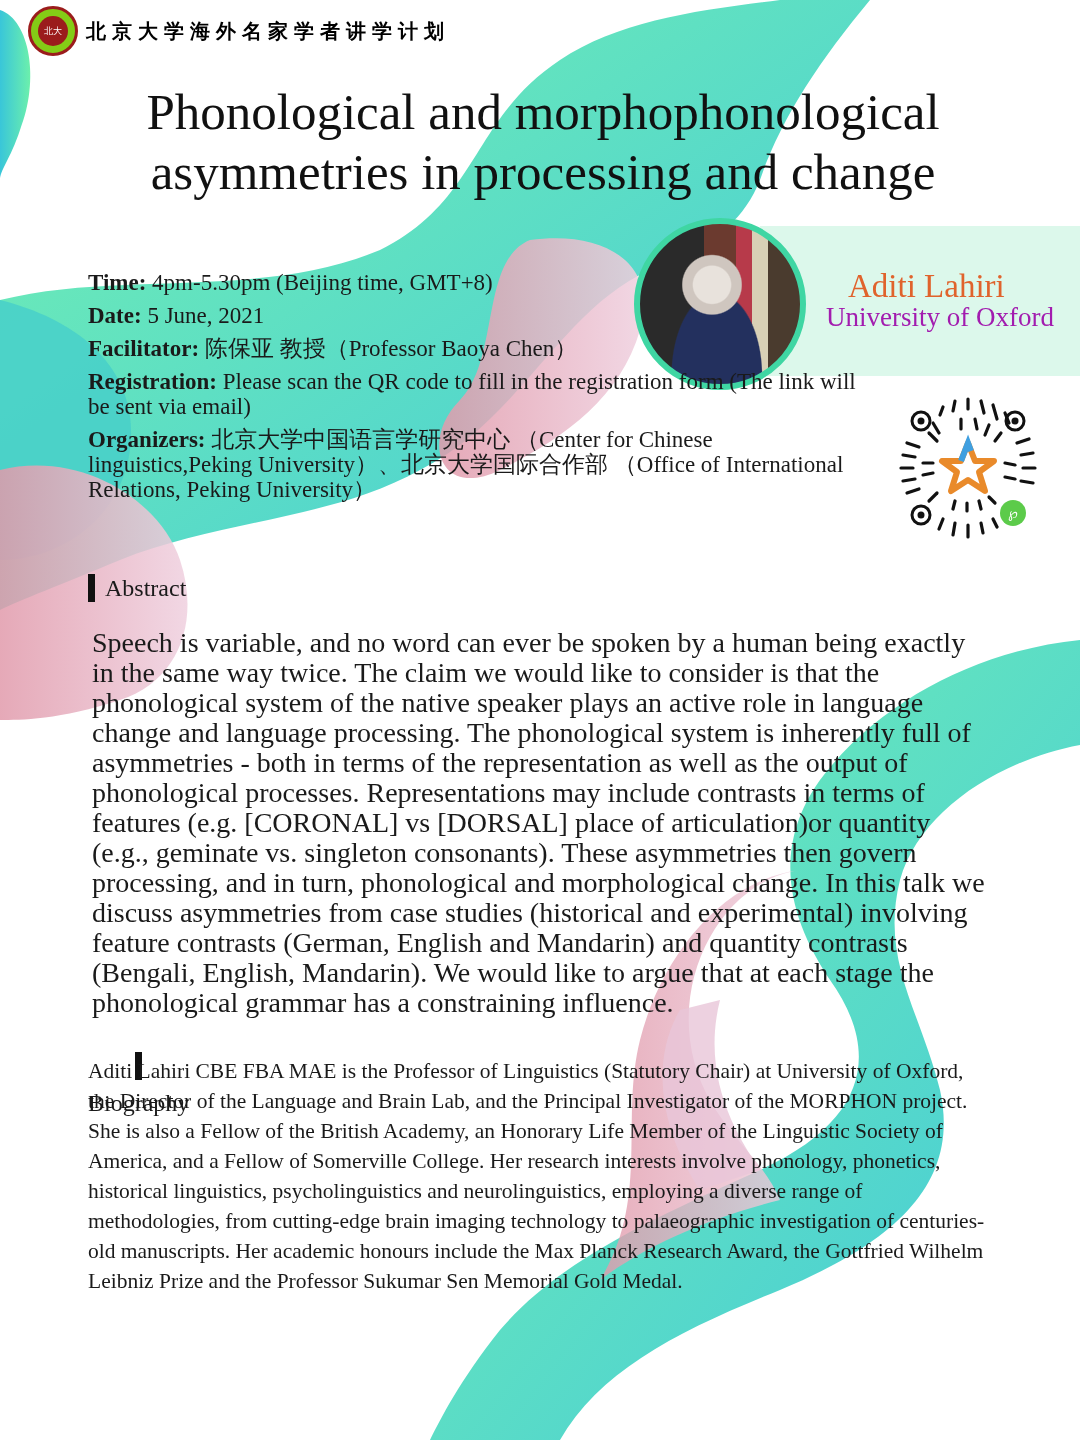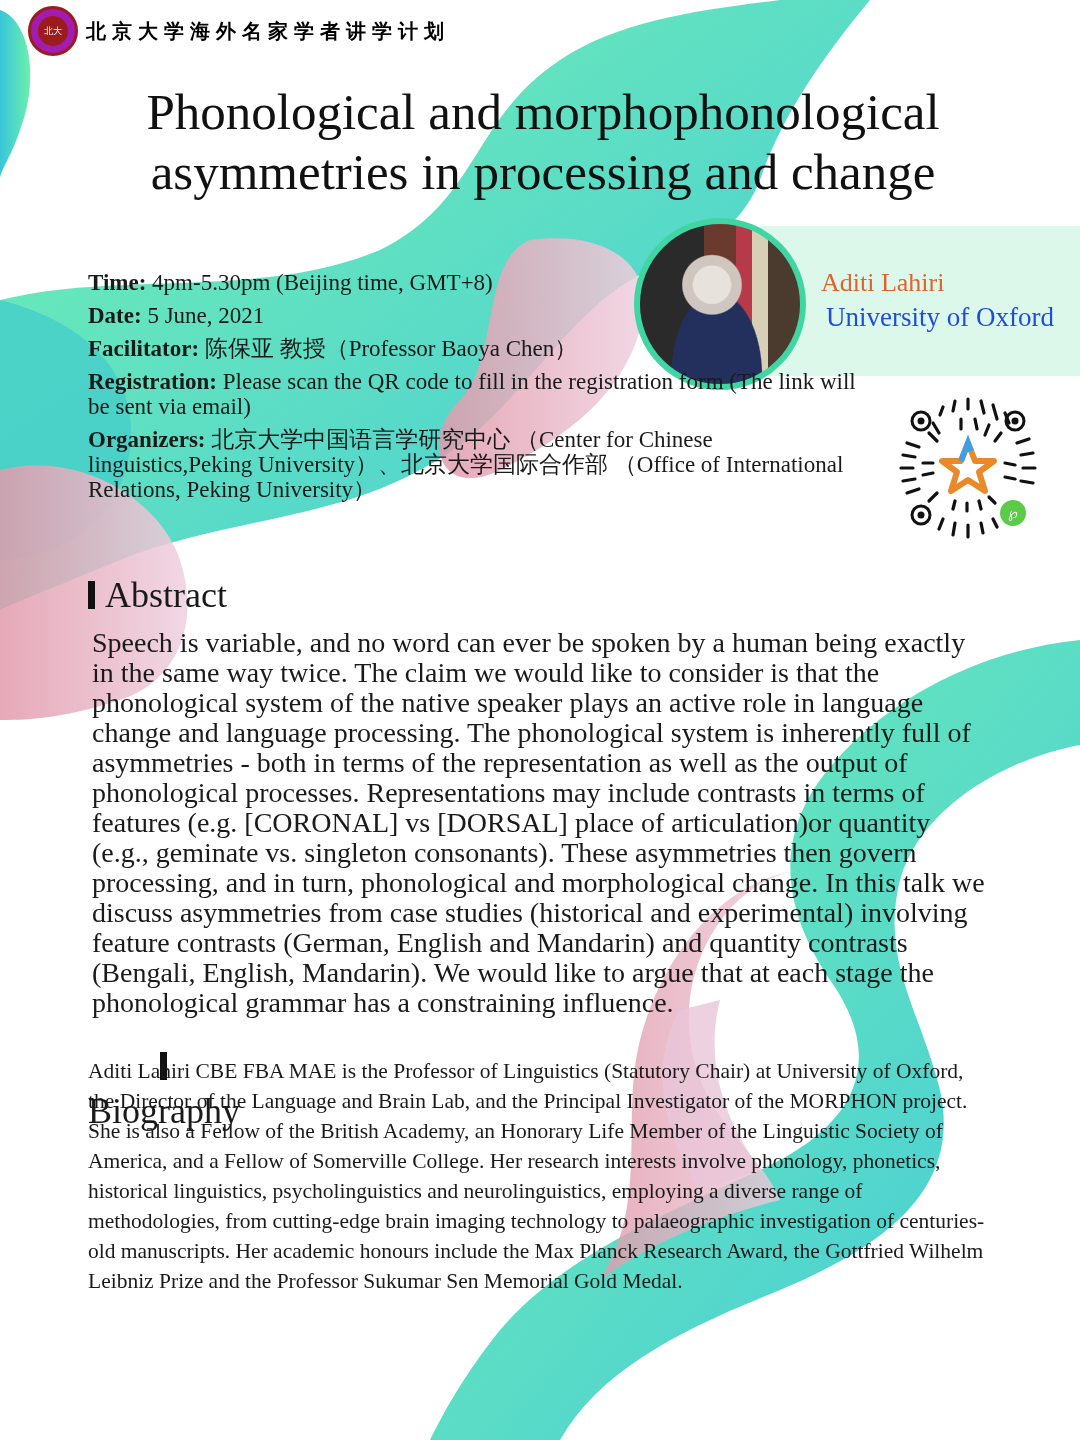--- a/index.html
+++ b/index.html
@@ -3,50 +3,50 @@
 <meta charset="utf-8">
 <style>
   html, body { margin:0; padding:0; }
   body { width:1080px; height:1440px; position:relative; overflow:hidden; background:#ffffff;
          font-family:"Liberation Serif","DejaVu Serif",serif; color:#1a1a1a; }
   .bg { position:absolute; left:0; top:0; width:1080px; height:1440px; z-index:0; }
   .layer { position:absolute; z-index:2; }
 
   
   .header { left:28px; top:6px; display:flex; align-items:center; gap:8px; }
-  .seal { width:50px; height:50px; border-radius:50%; background:#a21caf; border:3px solid #9b1c1c;
+  .seal { width:50px; height:50px; border-radius:50%; background:#84cc16; border:3px solid #9b1c1c;
           display:flex; align-items:center; justify-content:center; box-sizing:border-box; }
   .seal-inner { width:30px; height:30px; border-radius:50%; background:#9b1c1c; color:#fff;
                 font-size:16px; display:flex; align-items:center; justify-content:center; font-family:"DejaVu Sans",sans-serif; }
   .program-title { font-size:20px; letter-spacing:6px; color:#000000; font-family:"DejaVu Serif",serif; font-weight:bold; }
 
   
   .title { left:0; top:82px; width:1086px; text-align:center; font-size:51px; line-height:60px; color:#111; }
 
   
   .speaker-band { left:760px; top:226px; width:320px; height:150px; background:rgba(214,247,232,0.85); z-index:1; }
   .photo { left:634px; top:218px; width:172px; height:172px; border-radius:50%; border:6px solid #3fd6a3;
            box-sizing:border-box; overflow:hidden;
            background: radial-gradient(circle at 45% 38%, #e8e2dc 0 14%, #cfc6bf 15% 22%, transparent 23%),
                        radial-gradient(ellipse at 48% 95%, #23305e 0 38%, transparent 39%),
                        linear-gradient(90deg, #2a2a2a 0 40%, #6b3a2f 40% 60%, #b73a4a 60% 70%, #d8d0b6 70% 80%, #4a3b2e 80%); }
-  .speaker-name { left:821px; top:268px; font-size:26px; color:#e0632c; }
-  .speaker-aff { left:826px; top:302px; font-size:27px; color:#1d4ed8; }
+  .speaker-name { left:848px; top:268px; font-size:33px; color:#e0632c; }
+  .speaker-aff { left:826px; top:302px; font-size:27px; color:#a21caf; }
 
   
   .details { left:88px; top:270px; width:790px; font-size:23px; }
   .row { margin:0; line-height:25px; }
   .row + .row { margin-top:8px; }
   .lbl { font-weight:bold; }
 
   
   .qr { left:893px; top:393px; width:150px; height:150px; }
 
   
-  .sec-head { font-size:36px; display:flex; align-items:center; gap:10px; }
+  .sec-head { font-size:24px; display:flex; align-items:center; gap:10px; }
   .bar { width:7px; height:28px; background:#111; display:inline-block; }
   .abstract-head { left:88px; top:574px; }
   .abstract-body { left:92px; top:628px; width:900px; font-size:28px; line-height:30px; }
   .bio-head { left:88px; top:1052px;flex-direction:column; }
   .bio-body { left:88px; top:1056px; width:900px; font-size:21.5px; line-height:30px; }
 </style>
 </head>
 <body>
 
 <svg class="bg" viewBox="0 0 1080 1440" xmlns="http://www.w3.org/2000/svg">

